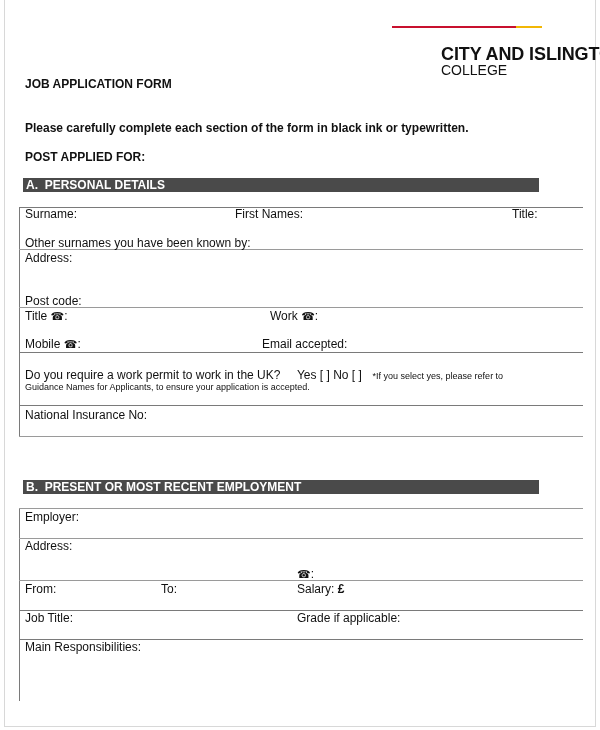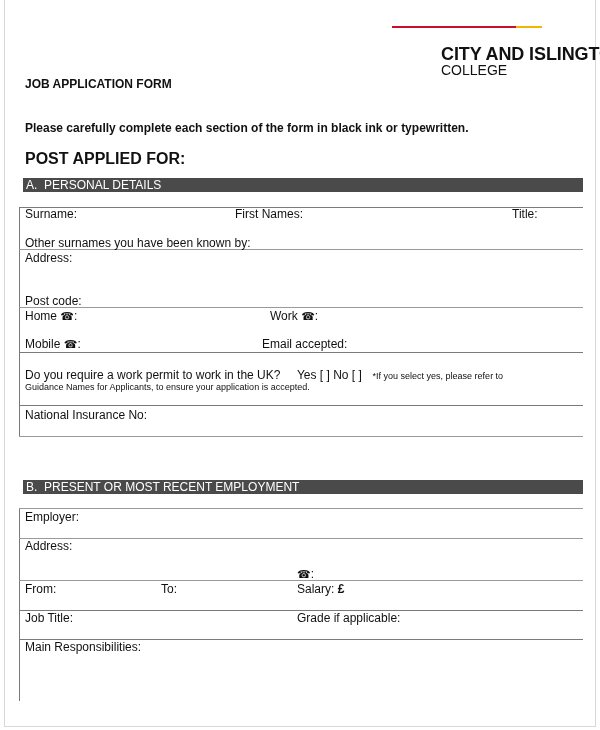--- a/index.html
+++ b/index.html
@@ -25,25 +25,25 @@
   .college-sub {
     position: absolute; left: 441px; top: 62px; font-size: 14px; white-space: nowrap;
   }
   .form-title {
     position: absolute; left: 25px; top: 77px; font-size: 12px; font-weight: bold;
   }
   .instructions {
     position: absolute; left: 25px; top: 121px; font-size: 12px; font-weight: bold;
   }
   .post-applied {
-    position: absolute; left: 25px; top: 150px; font-size: 16px; font-weight: bold;
+    position: absolute; left: 25px; top: 150px; font-size: 12px; font-weight: bold;
   }
   .section-bar {
-    position: absolute; left: 23px; width: 560px; height: 14px;
-    background: #4a4a4a; color: #fff; font-size: 12px; font-weight: normal;
+    position: absolute; left: 23px; width: 516px; height: 14px;
+    background: #4a4a4a; color: #fff; font-size: 12px; font-weight: bold;
     line-height: 14px; padding-left: 3px; box-sizing: border-box; white-space: pre;
   }
   .hline { position: absolute; height: 1px; background: #7a7a7a; }
   .vline { position: absolute; width: 1px; background: #7a7a7a; }
   .lbl { position: absolute; font-size: 12px; white-space: nowrap; color: #111; }
   .small { font-size: 9px; }
   .phone { font-size: 11px; }
 </style>
 </head>
 <body>
@@ -74,21 +74,21 @@
 
   <div class="lbl" style="left:25px; top:207px">Surname:</div>
   <div class="lbl" style="left:235px; top:207px">First Names:</div>
   <div class="lbl" style="left:512px; top:207px">Title:</div>
   <div class="lbl" style="left:25px; top:236px">Other surnames you have been known by:</div>
 
   <div class="lbl" style="left:25px; top:251px">Address:</div>
   <div class="lbl" style="left:25px; top:294px">Post code:</div>
 
   <div class="lbl" style="left:25px; top:309px">
-    <span>Home</span>
+    <span>Title</span>
     <span class="phone">☎</span><span>:</span>
   </div>
   <div class="lbl" style="left:270px; top:309px">
     <span>Work</span>
     <span class="phone">☎</span><span>:</span>
   </div>
   <div class="lbl" style="left:25px; top:337px">
     <span>Mobile</span>
     <span class="phone">☎</span><span>:</span>
   </div>

